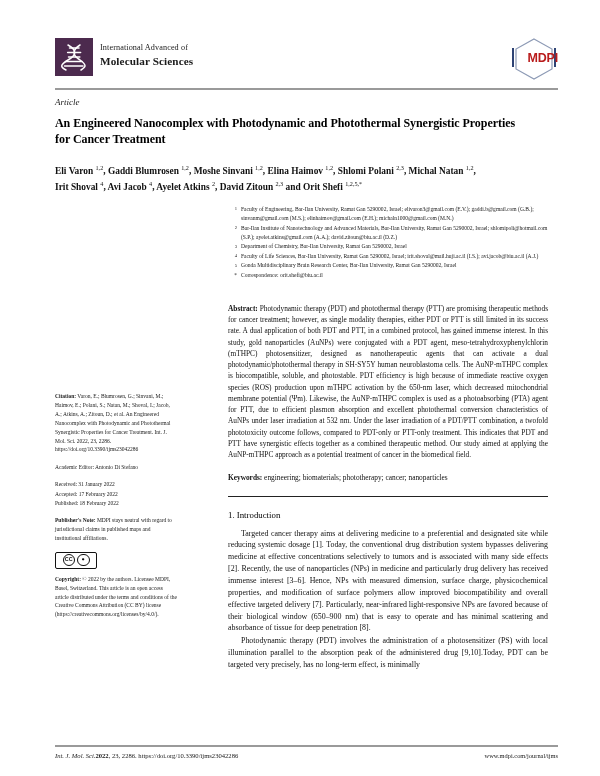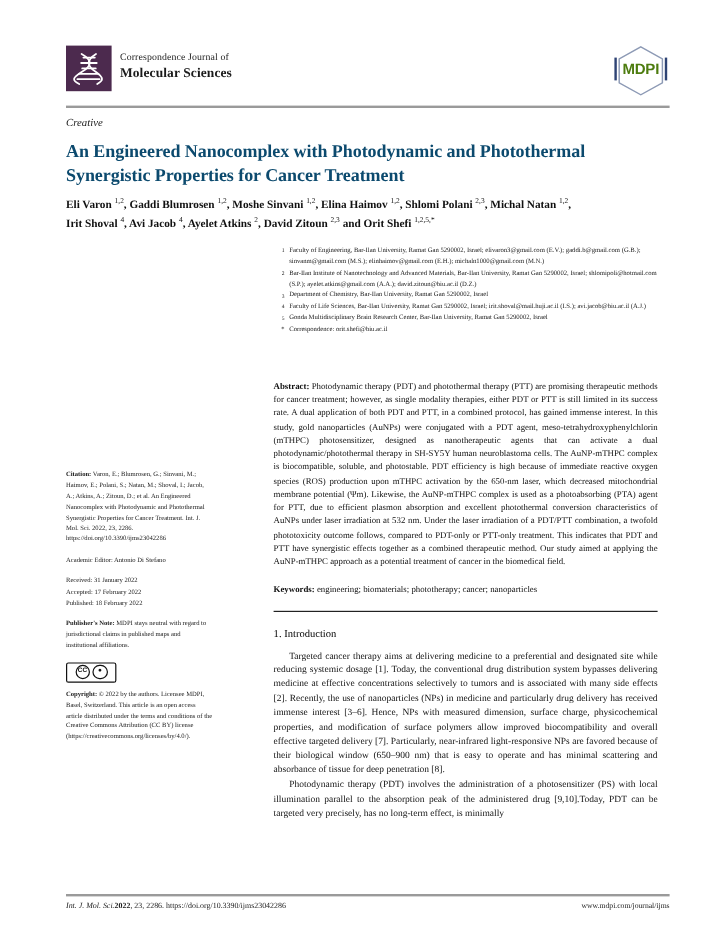--- a/index.html
+++ b/index.html
@@ -73,25 +73,25 @@
     left: 4px;
     top: 0;
     width: 40px;
     height: 42px;
   }
   .mdpi-word {
     position: absolute;
     left: 0;
     top: 13px;
     width: 48px;
-    text-align: center;
+    text-align: right;
     font-family: "Liberation Sans", sans-serif;
     font-weight: bold;
     font-size: 12.5px;
-    color: #4d7c0f;
+    color: #b91c1c;
     letter-spacing: -0.2px;
   }
   .mdpi-bar-l, .mdpi-bar-r {
     position: absolute;
     top: 10px;
     width: 2px;
     height: 19px;
     background: #2e4374;
   }
   .mdpi-bar-l { left: 2px; }
@@ -113,25 +113,25 @@
     top: 97px;
     font-size: 9px;
     font-style: italic;
     color: #222;
   }
   .paper-title {
     position: absolute;
     left: 55px;
     top: 108px;
     width: 470px;
-    font-size: 15px;
+    font-size: 12px;
     font-weight: bold;
     line-height: 1.33;
     letter-spacing: -0.05px;
-    color: #0c4a6e;
+    color: #000000;
   }
 
   
   .authors {
     position: absolute;
     left: 55px;
     top: 163px;
     width: 490px;
     font-size: 9.4px;
     font-weight: bold;
@@ -213,21 +213,21 @@
     font-size: 5.4px;
     font-weight: bold;
     line-height: 1;
     color: #111;
   }
 
   
   .maincol {
     position: absolute;
     left: 228px;
-    top: 316px;
+    top: 303px;
     width: 320px;
   }
   .abstract {
     font-size: 7.35px;
     line-height: 1.53;
     text-align: justify;
     color: #111;
   }
   .abstract b { font-weight: bold; }
   .keywords {
@@ -300,38 +300,38 @@
             <path d="M25 7 C17 12, 17 17, 25 22 C32 27, 31 29, 26 32"></path>
             <path d="M14.5 10 L24 10"></path>
             <path d="M12.6 14.5 L25.6 14.5"></path>
             <path d="M13.5 19 L24.8 19"></path>
             <path d="M11 23.5 L27 23.5"></path>
             <path d="M9.5 28 L28 28"></path>
           </g>
         </svg>
       </div>
       <div class="journal-title-lines">
-        <div class="jt-line1">Correspondence Journal of</div>
+        <div class="jt-line1">International Advanced of</div>
         <div class="jt-line2">Molecular Sciences</div>
       </div>
     </div>
 
     <div class="mdpi-logo">
       <svg class="mdpi-hex" viewBox="0 0 40 42" aria-hidden="true">
         <polygon points="20,1 38,11 38,31 20,41 2,31 2,11" fill="none" stroke="#8d9ab5" stroke-width="1.2"></polygon>
       </svg>
       <div class="mdpi-bar-l"></div>
       <div class="mdpi-bar-r"></div>
       <div class="mdpi-word">MDPI</div>
     </div>
   </div>
 
   <div class="header-rule"></div>
 
-  <div class="article-type">Creative</div>
+  <div class="article-type">Article</div>
   <h1 class="paper-title">An Engineered Nanocomplex with Photodynamic and Photothermal Synergistic Properties for Cancer Treatment</h1>
 
   <div class="authors">
     <div id="auth1">Eli Varon <sup>1,2</sup>, Gaddi Blumrosen <sup>1,2</sup>, Moshe Sinvani <sup>1,2</sup>, Elina Haimov <sup>1,2</sup>, Shlomi Polani <sup>2,3</sup>, Michal Natan <sup>1,2</sup>,</div>
     <div id="auth2">Irit Shoval <sup>4</sup>, Avi Jacob <sup>4</sup>, Ayelet Atkins <sup>2</sup>, David Zitoun <sup>2,3</sup> and Orit Shefi <sup>1,2,5,*</sup></div>
   </div>
 
   <div class="affiliations" id="affList">
       <div class="aff-row">
         <div class="aff-num">1</div>

